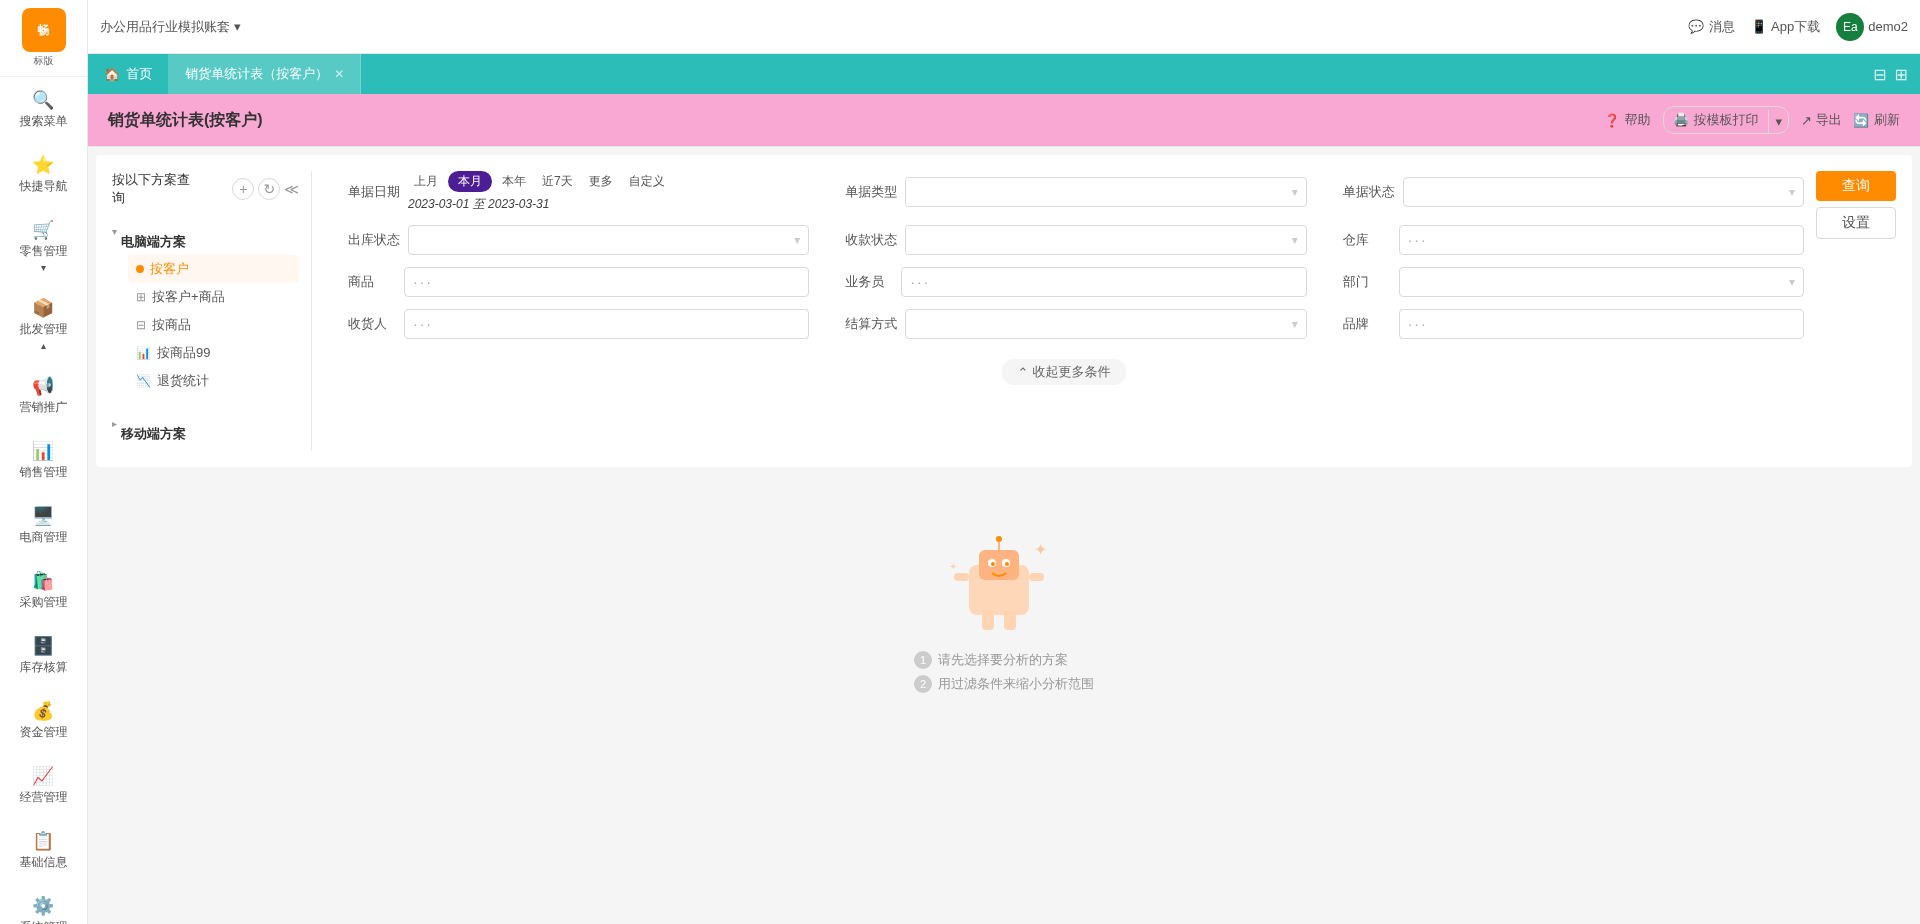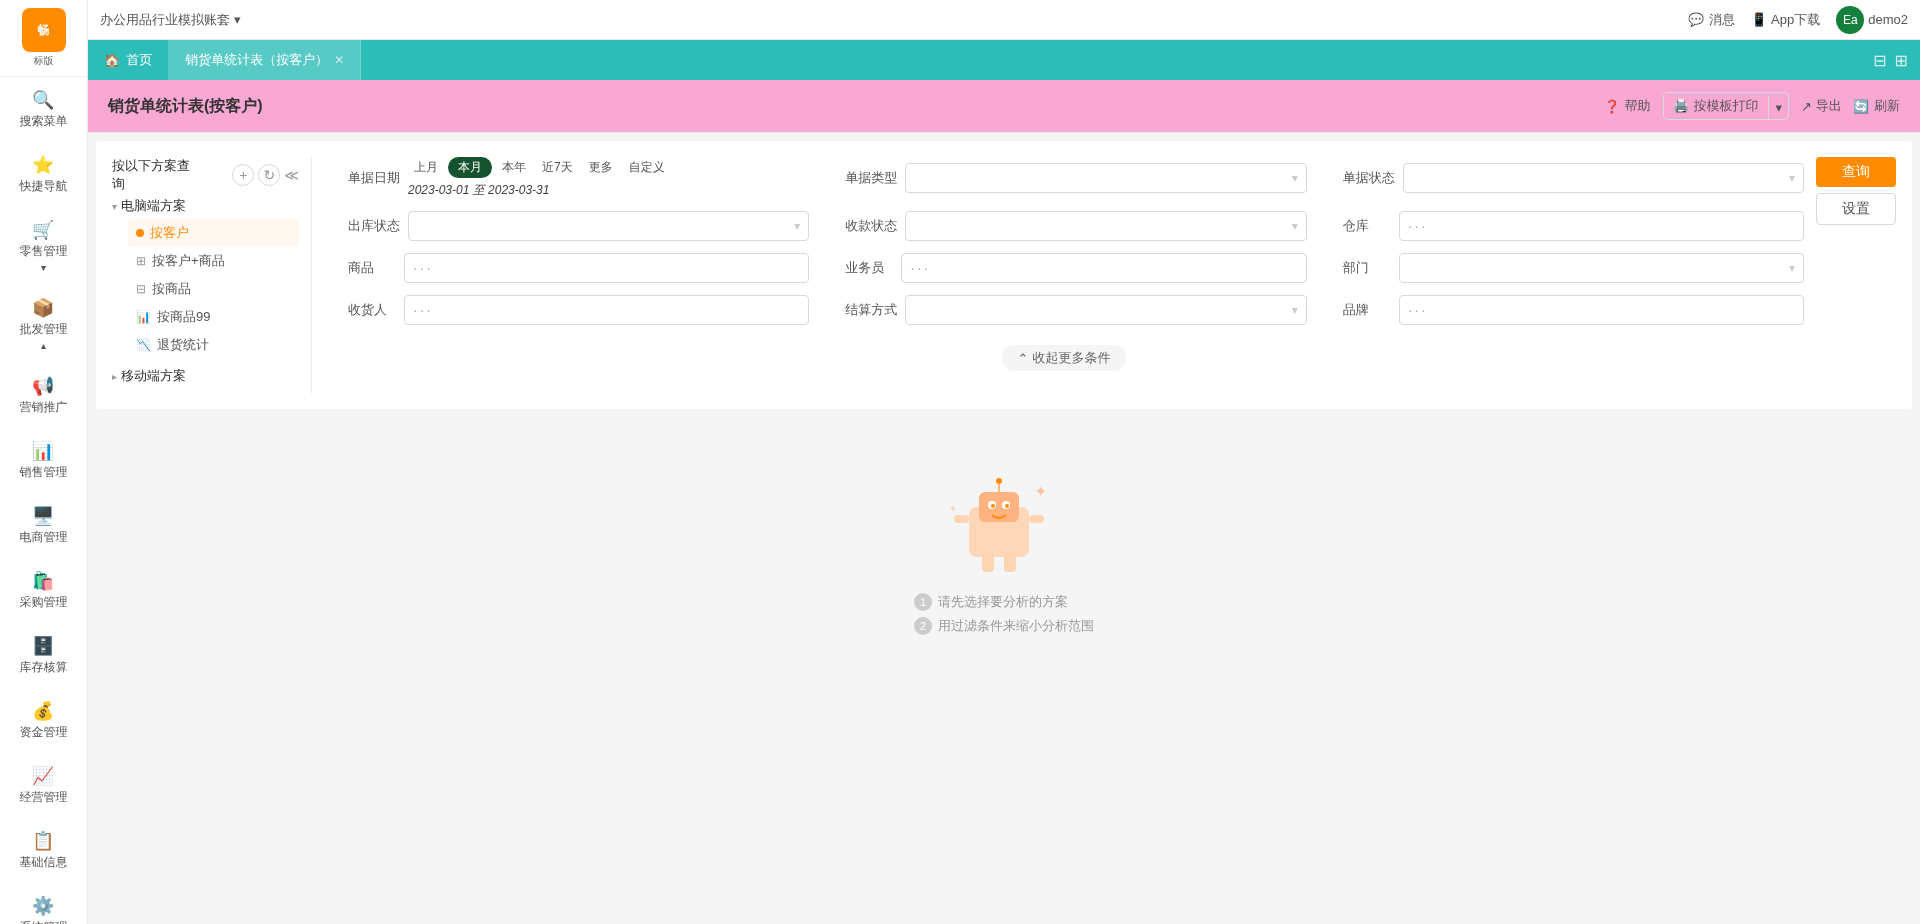--- a/index.html
+++ b/index.html
@@ -10,21 +10,21 @@
     .sidebar-logo { width: 100%; padding: 8px 0; display: flex; flex-direction: column; align-items: center; background: #fff; border-bottom: 1px solid #f0f0f0; }
     .logo-icon { width: 44px; height: 44px; background: #ff8c00; border-radius: 8px; display: flex; align-items: center; justify-content: center; color: white; font-size: 18px; font-weight: bold; }
     .logo-text { font-size: 10px; color: #666; margin-top: 2px; }
     .sidebar-item { width: 100%; padding: 12px 0; display: flex; flex-direction: column; align-items: center; cursor: pointer; color: #555; font-size: 12px; gap: 2px; }
     .sidebar-item .s-icon { font-size: 18px; }
 
     
     .main-area { flex: 1; display: flex; flex-direction: column; overflow: hidden; }
 
     
-    .top-bar { height: 40px; background: #fff; border-bottom: 1px solid #e8e8e8; display: flex; align-items: center; padding: 0 12px; justify-content: space-between; gap: 22px; }
+    .top-bar { height: 54px; background: #fff; border-bottom: 1px solid #e8e8e8; display: flex; align-items: center; padding: 0 12px; justify-content: space-between; gap: 22px; }
     .top-bar-left { display: flex; align-items: center; gap: 8px; font-size: 13px; color: #555; }
     .top-bar-dropdown { display: flex; align-items: center; gap: 4px; cursor: pointer; }
     .top-bar-right { display: flex; align-items: center; gap: 16px; font-size: 13px; color: #555; }
     .top-bar-right-item { display: flex; align-items: center; gap: 4px; cursor: pointer; }
     .avatar { width: 28px; height: 28px; border-radius: 50%; background: #15803d; display: flex; align-items: center; justify-content: center; color: white; font-size: 12px; }
 
     
     .tab-bar { height: 40px; background: #2dbdb8; display: flex; align-items: stretch; padding: 0; }
     .tab-item { padding: 0 16px; display: flex; align-items: center; gap: 6px; cursor: pointer; font-size: 13px; color: rgba(255,255,255,0.8); border-right: 1px solid rgba(255,255,255,0.2); }
     .tab-item.home { color: white; }
@@ -34,41 +34,41 @@
     .tab-action-btn { color: rgba(255,255,255,0.8); cursor: pointer; font-size: 16px; }
 
     
     .content { flex: 1; overflow-y: auto; background: #f5f5f5; }
 
     
     .page-header { background: #f9a8d4; padding: 12px 20px; display: flex; align-items: center; justify-content: space-between; border-bottom: 1px solid #e8e8e8; }
     .page-title { font-size: 16px; font-weight: bold; color: #333; }
     .page-actions { display: flex; align-items: center; gap: 12px; font-size: 13px; color: #555; }
     .page-action-item { display: flex; align-items: center; gap: 4px; cursor: pointer; }
-    .export-dropdown { display: flex; align-items: flex-end; border: 1px solid #d9d9d9; border-radius: 4px; overflow: hidden; }
+    .export-dropdown { display: flex; align-items: flex-end; border: 1px solid #d9d9d9; border-radius: 11px; overflow: hidden; }
     .export-dropdown-main { padding: 4px 10px; cursor: pointer; }
     .export-dropdown-arrow { padding: 4px 6px; border-left: 1px solid #d9d9d9; cursor: pointer; }
     .refresh-btn { display: flex; align-items: center; gap: 4px; cursor: pointer; color: #555; }
 
     
     .filter-area { background: #fff; margin: 8px; padding: 16px; border-radius: 4px; }
     
     
     .filter-body { display: flex; gap: 0; }
     .scheme-panel { width: 200px; border-right: 1px solid #e8e8e8; padding-right: 12px; margin-right: 12px; flex-shrink: 0; }
     .scheme-panel-header { display: flex; align-items: center; justify-content: space-between; margin-bottom: 0; gap: 40px; }
     .scheme-panel-title { font-size: 13px; color: #333; }
     .scheme-panel-actions { display: flex; align-items: center; gap: 4px; }
     .scheme-action-icon { width: 22px; height: 22px; border-radius: 50%; display: flex; align-items: center; justify-content: center; cursor: pointer; color: #999; font-size: 14px; border: 1px solid #d9d9d9; }
     .scheme-collapse { cursor: pointer; color: #999; font-size: 14px; }
     
     .scheme-group { margin-bottom: 4px; }
     .scheme-group-header { display: flex; align-items: center; gap: 4px; padding: 4px 0; cursor: pointer; font-size: 13px; color: #333; }
     .scheme-group-arrow { font-size: 10px; color: #999; }
-    .scheme-group-label { font-weight: 400; }
+    .scheme-group-label { font-weight: 700; margin-top: 22px; }
     .scheme-list { padding-left: 16px; }
     .scheme-list-item { padding: 5px 8px; display: flex; align-items: center; gap: 6px; cursor: pointer; border-radius: 4px; font-size: 13px; color: #555; }
     .scheme-list-item.active { background: #fff7f0; color: #ff8c00; }
     .scheme-list-item.active .item-dot { background: #ff8c00; }
     .item-dot { width: 8px; height: 8px; border-radius: 50%; background: #ccc; }
     .item-icon { font-size: 12px; color: #999; }
 
     
     .filter-form { flex: 1; }
     .filter-row { display: grid; grid-template-columns: 1fr 1fr 1fr; gap: 12px; margin-bottom: 12px; align-items: center; }
@@ -76,21 +76,21 @@
     .filter-label { color: #555; font-size: 13px; white-space: nowrap; min-width: 48px; }
     .filter-input { flex: 1; height: 30px; border: 1px solid #d9d9d9; border-radius: 4px; padding: 0 8px; font-size: 13px; outline: none; display: flex; align-items: center; justify-content: space-between; cursor: pointer; background: #fff; }
     .filter-input-text { color: #333; font-size: 13px; }
     .filter-input-icon { color: #ccc; font-size: 12px; }
     .filter-input-dots { color: #aaa; font-size: 14px; letter-spacing: 2px; }
 
     
     .date-filter { display: flex; flex-direction: column; gap: 4px; flex: 1; }
     .date-tabs { display: flex; align-items: center; gap: 4px; }
     .date-tab { padding: 2px 6px; font-size: 12px; border-radius: 3px; cursor: pointer; color: #555; }
-    .date-tab.active { background: #14532d; color: white; border-radius: 12px; padding: 2px 10px; }
+    .date-tab.active { background: #4c1d95; color: white; border-radius: 12px; padding: 2px 10px; }
     .date-range { font-size: 12px; color: #404040; font-style: italic; }
 
     
     .filter-actions { display: flex; flex-direction: column; gap: 6px; }
     .btn-query { background: #ff8c00; color: white; border: none; border-radius: 4px; padding: 6px 20px; font-size: 14px; cursor: pointer; width: 80px; }
     .btn-settings { background: #fff; color: #555; border: 1px solid #d9d9d9; border-radius: 4px; padding: 6px 20px; font-size: 14px; cursor: pointer; width: 80px; }
 
     .collapse-more { text-align: center; padding: 8px 0; color: #666; font-size: 13px; cursor: pointer; }
     .collapse-more-inner { display: inline-flex; align-items: center; gap: 4px; padding: 4px 16px; background: #f5f5f5; border-radius: 12px; }
 

